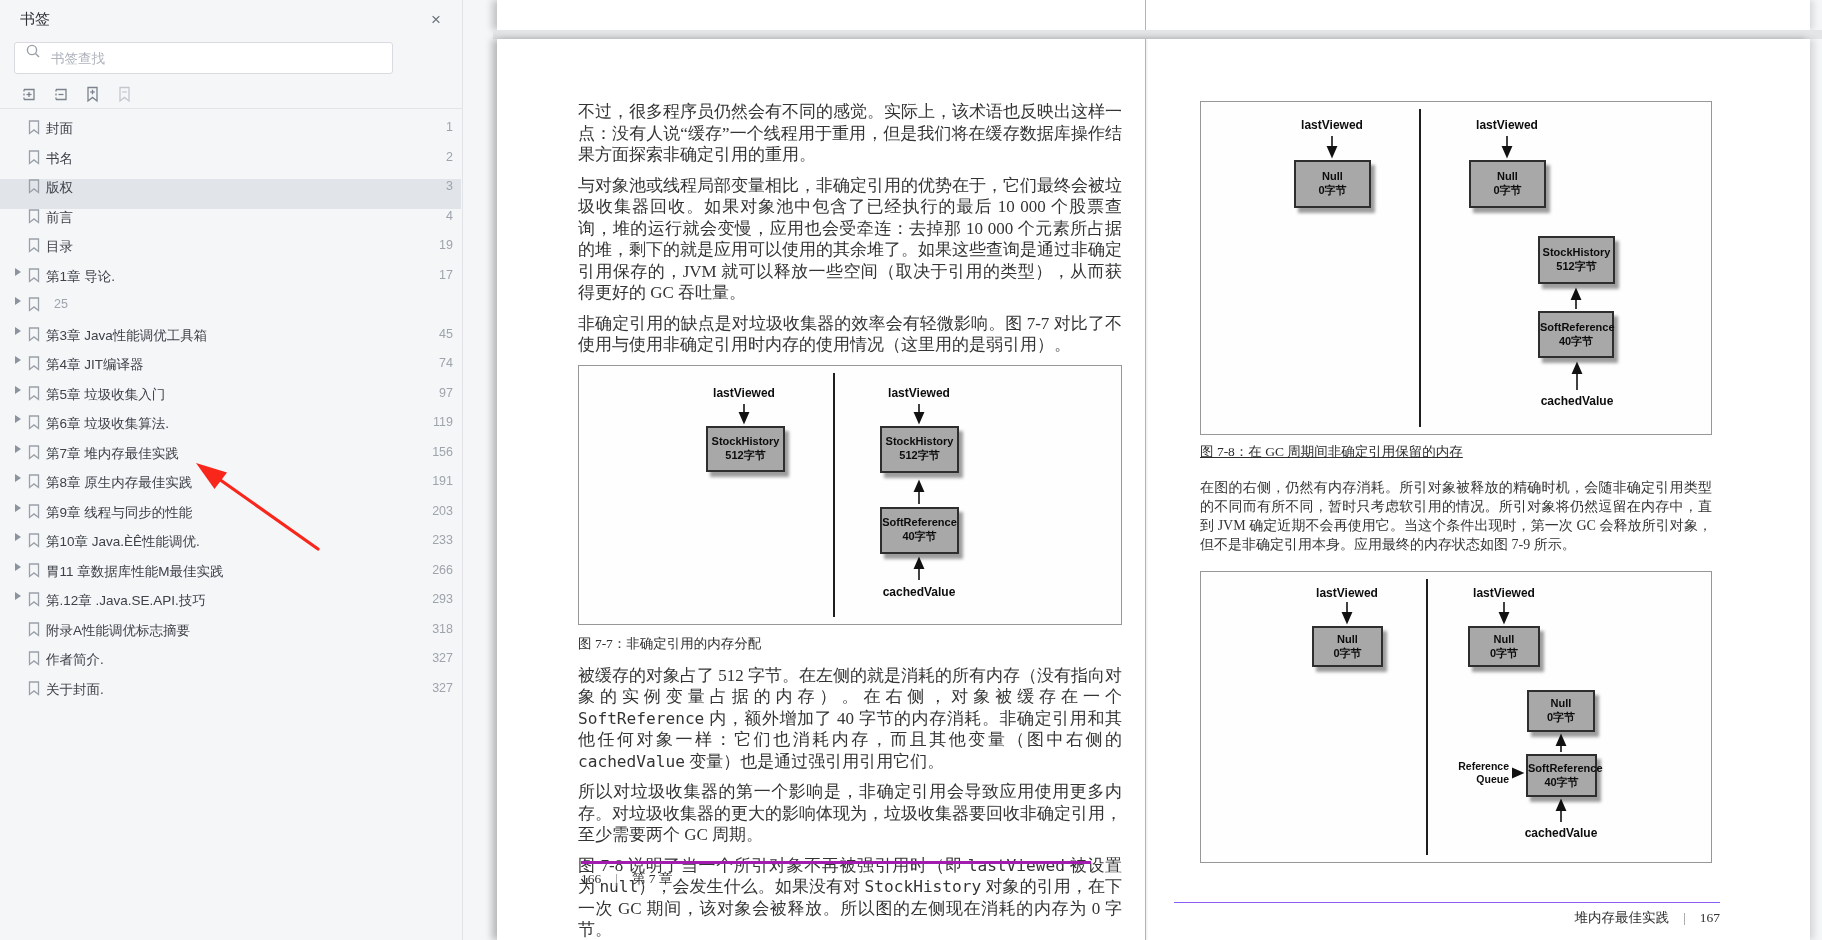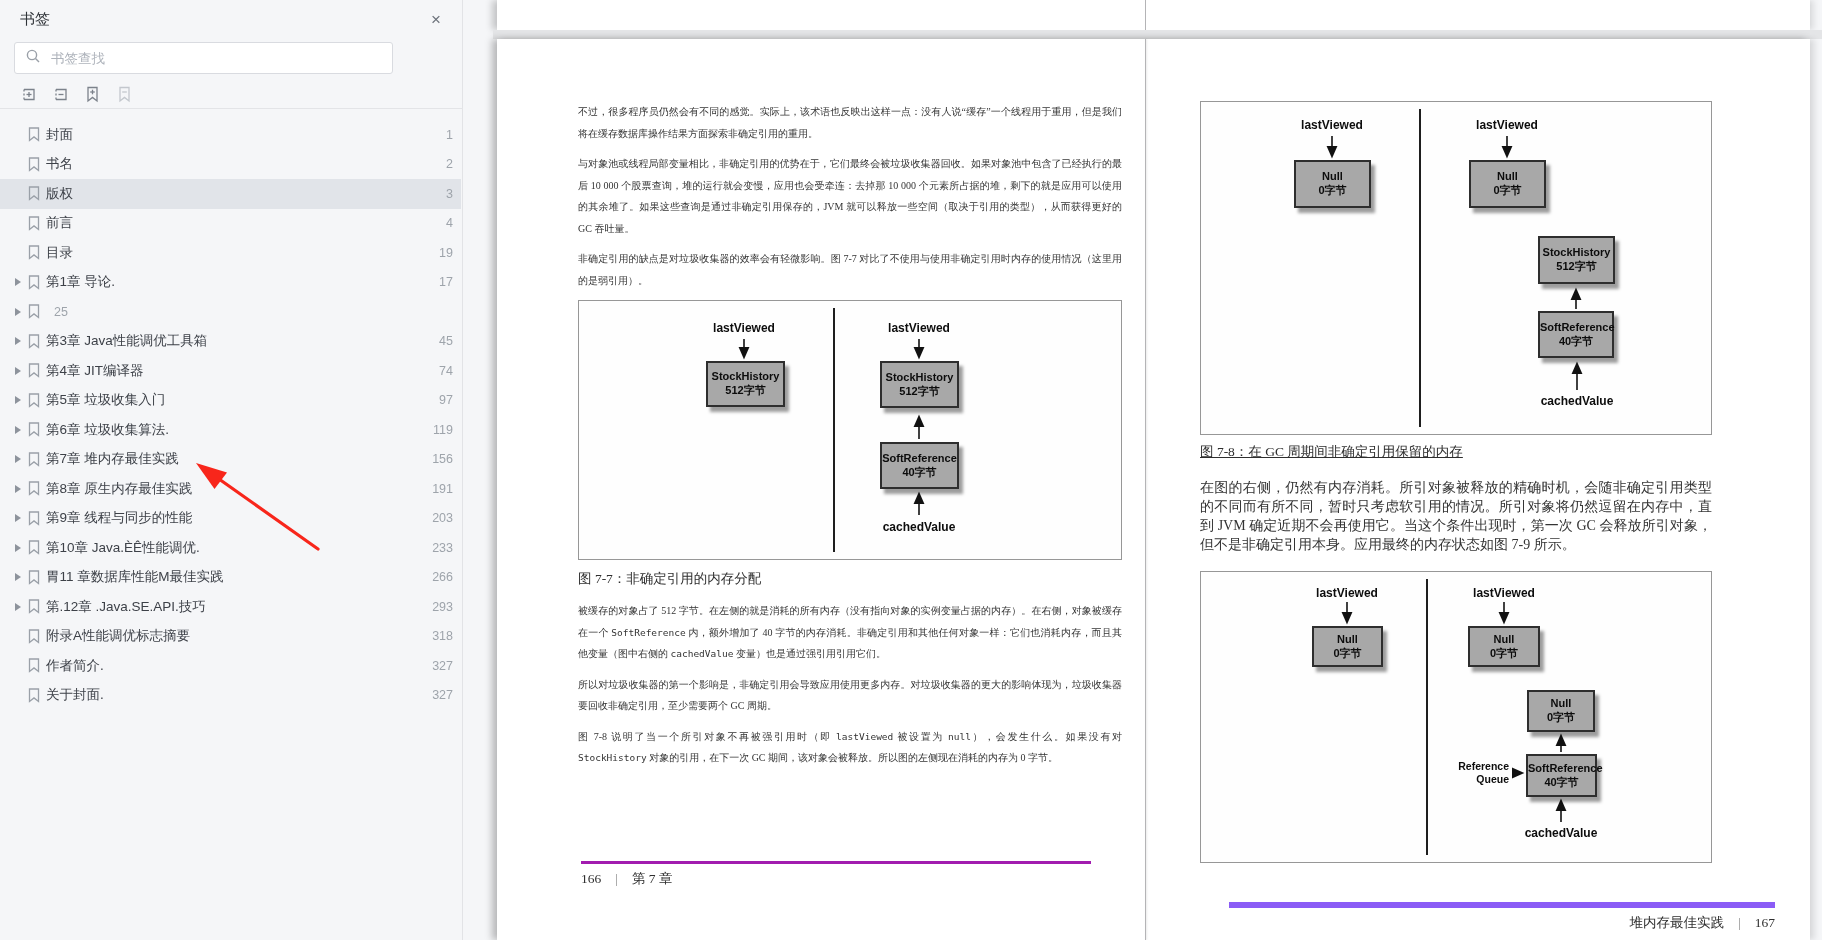--- a/index.html
+++ b/index.html
@@ -3,67 +3,67 @@
 <meta charset="utf-8">
 <style>
   html,body{margin:0;padding:0;}
   body{width:1822px;height:940px;overflow:hidden;background:#fbfbfc;font-family:"Liberation Sans",sans-serif;position:relative;}
   #app{position:absolute;inset:0;}
 
   
   #sidebar{position:absolute;left:0;top:0;width:463px;height:940px;background:#f5f6f8;border-right:1px solid #e2e3e6;box-sizing:border-box;}
   .sb-title{position:absolute;top:10px;left:20px;font-size:15px;color:#2f3338;}
   .sb-close{position:absolute;top:8px;left:424px;width:24px;height:24px;color:#6d737c;font-size:17px;line-height:24px;text-align:center;cursor:pointer;}
-  .sb-search{position:absolute;top:42px;left:14px;width:379px;height:32px;background:#fff;border:1px solid #d9dbe0;border-radius:3px;display:flex;align-items:center;padding:0 10px;gap:8px;box-sizing:border-box;}
+  .sb-search{position:absolute;top:42px;left:14px;width:379px;height:32px;background:#fff;border:1px solid #d9dbe0;border-radius:3px;display:flex;padding:0 10px;gap:8px;box-sizing:border-box;}
   .sb-search input{border:none;outline:none;flex:1;font-size:13.5px;color:#333;background:transparent;font-family:"Liberation Sans",sans-serif;}
   .sb-search input::placeholder{color:#aeb3bb;}
   .sb-tools{position:absolute;top:83px;left:17px;display:flex;gap:10px;align-items:center;}
   .tool{width:22px;height:22px;display:flex;align-items:center;justify-content:center;cursor:pointer;}
   .sb-sep{position:absolute;top:108px;left:0;width:463px;border-top:1px solid #e3e4e7;}
   #bookmark-list{position:absolute;top:110px;left:0;right:1px;bottom:0;overflow:hidden;padding-top:10px;}
-  .bm-row{height:29.5px;display:flex;align-items:center;padding:0 8px 0 15px;box-sizing:border-box;}
+  .bm-row{height:29.5px;display:flex;align-items:flex-start;padding:0 8px 0 15px;box-sizing:border-box;}
   .bm-row.selected{background:#e1e4e9;}
   .bm-caret{width:13px;display:flex;align-items:center;flex:0 0 13px;}
   .tri{width:0;height:0;border-left:6px solid #8d939c;border-top:4px solid transparent;border-bottom:4px solid transparent;}
   .bm-flag{flex:0 0 18px;display:flex;align-items:center;}
   .bm-label{flex:1;font-size:13.5px;color:#3d4148;white-space:nowrap;overflow:hidden;}
   .bm-page{font-size:12.5px;color:#9ea4ab;margin-left:8px;}
   #arrow-overlay{position:absolute;left:0;top:0;width:463px;height:940px;pointer-events:none;z-index:9;}
 
   
   #main{position:absolute;left:463px;top:0;width:1359px;height:940px;background:#f5f6f8;}
   .prev-strip{position:absolute;left:34px;top:0;width:1313px;height:30px;background:#fff;box-shadow:-5px 0 7px rgba(0,0,0,.20),4px 0 6px rgba(0,0,0,.10);}
   .band{position:absolute;left:30px;top:30px;width:1329px;height:9px;background:#e4e5e7;}
   .spread{position:absolute;left:34px;top:39px;width:1313px;height:901px;background:#fff;box-shadow:-5px 0 7px rgba(0,0,0,.25),5px 0 6px rgba(0,0,0,.10);}
   .seam{position:absolute;left:648px;top:0;bottom:0;width:1px;background:#b4b4b6;box-shadow:1px 0 2px rgba(0,0,0,.12);}
   .seam-prev{position:absolute;left:648px;top:0;bottom:0;width:1px;background:#b4b4b6;}
 
   .colL{position:absolute;left:81px;top:0;width:544px;height:100%;padding-top:62px;box-sizing:border-box;}
   .colR{position:absolute;left:703px;top:0;width:512px;height:100%;padding-top:62px;box-sizing:border-box;}
   .book{font-family:"Liberation Serif","DejaVu Serif",serif;color:#343434;text-align:justify;}
-  .colL p{font-size:10px;line-height:21.5px;margin:0 0 9px;}
+  .colL p{font-size:17px;line-height:21.5px;margin:0 0 9px;}
   .colR p{font-size:14px;line-height:19px;margin:17px 0 0;}
   code{font-family:"DejaVu Sans Mono","Liberation Mono",monospace;font-size:.95em;}
   .figcap{font-size:13.5px;color:#2e2e2e;margin:2px 0 12px;}
   .colR .figcap{margin:8px 0 0;text-decoration:underline;}
 
   
   .fig{position:relative;border:1px solid #979797;background:#fefefe;box-sizing:border-box;}
   .fig svg.arrows{position:absolute;left:0;top:0;width:100%;height:100%;}
   .fdiv{position:absolute;top:7px;bottom:7px;width:2px;background:#1e1e1e;}
   .flabel{position:absolute;font:bold 12px/1.2 "Liberation Sans",sans-serif;color:#0d0d0d;text-align:center;}
   .flabel.small{font-size:10.5px;text-align:right;}
   .node{position:absolute;background:#a8a8a8;border:2px solid #2e2e2e;box-shadow:4px 5px 3px rgba(0,0,0,.38);color:#0c0c0c;font:bold 11px/1.25 "Liberation Sans",sans-serif;text-align:center;display:flex;flex-direction:column;justify-content:center;box-sizing:border-box;}
   #fig77{height:260px;margin:4px 0 10px;}
   #fig78{height:334px;margin:0;}
   #fig79{height:292px;margin:17px 0 0;}
 
   
   .footL{position:absolute;left:84px;top:822px;width:510px;border-top:3px solid #a21caf;}
-  .footR{position:absolute;left:732px;top:863px;width:546px;border-top:6px solid #8b5cf6;}
+  .footR{position:absolute;left:677px;top:863px;width:546px;border-top:1px solid #8b5cf6;}
   .foot-text{margin-top:6px;font-family:"Liberation Serif",serif;font-size:13.5px;color:#2f2f2f;display:flex;gap:14px;align-items:center;}
   .footR .foot-text{justify-content:flex-end;}
   .foot-bar{color:#8a8a8a;}
 </style>
 </head>
 <body>
 
 <div id="app">
 
   <div id="sidebar">

